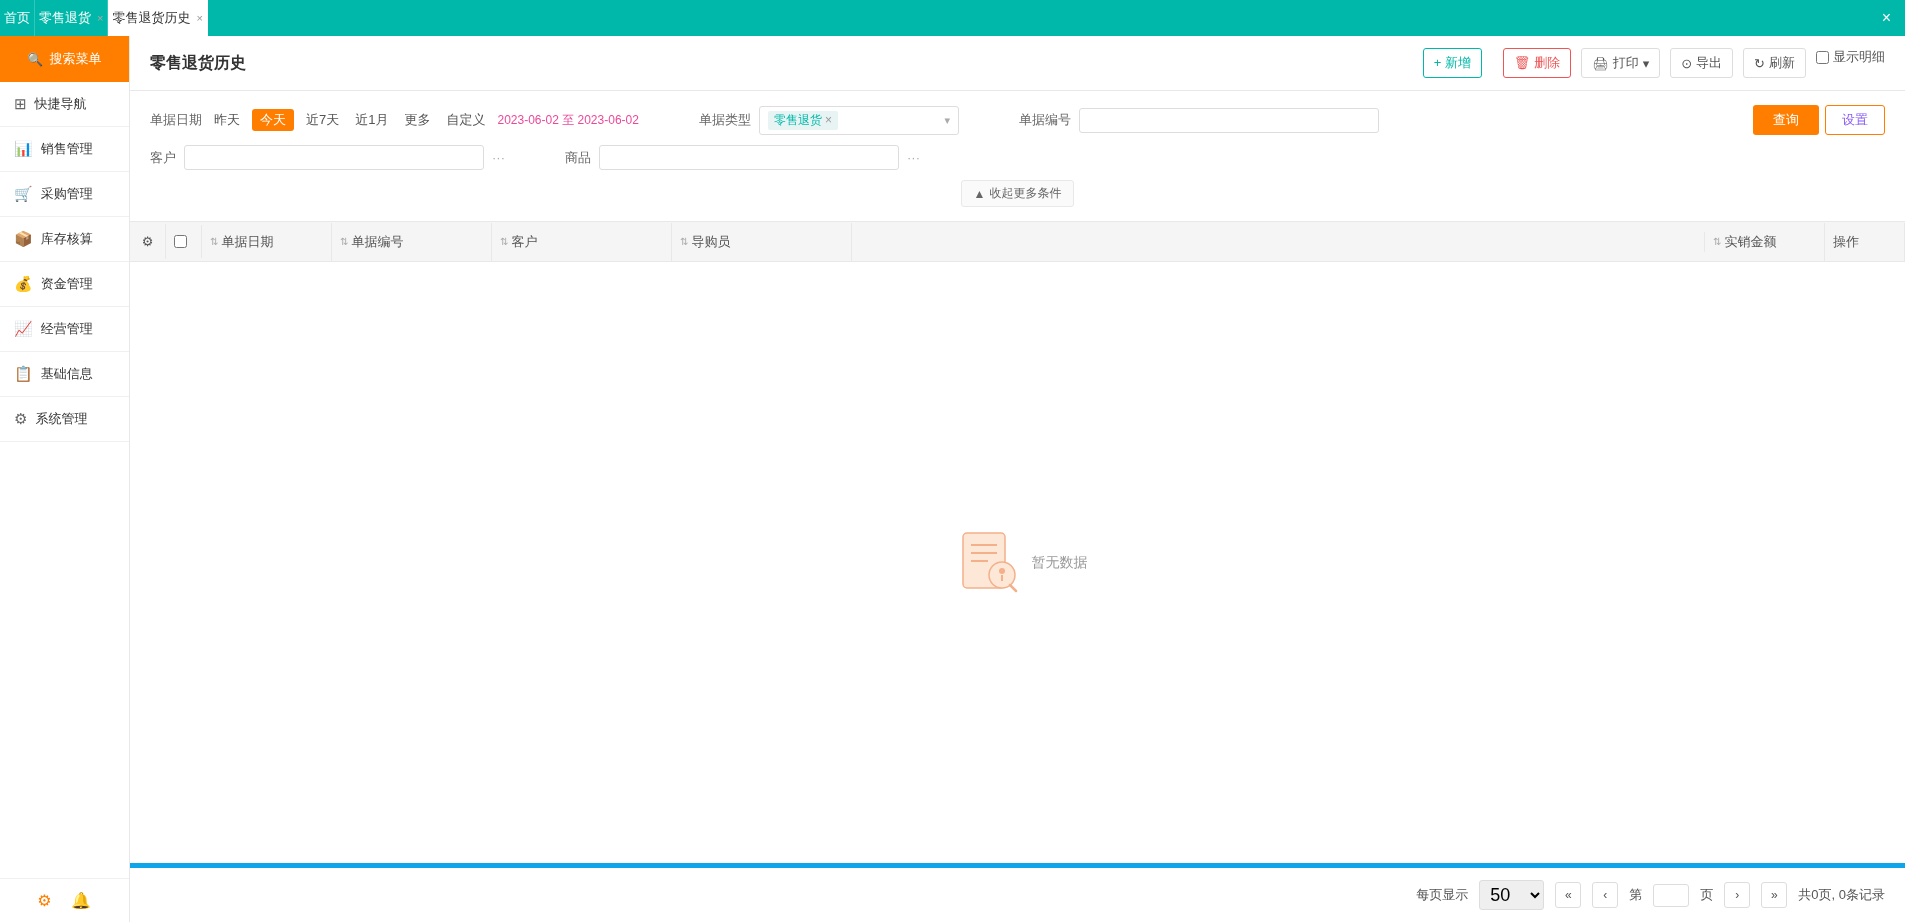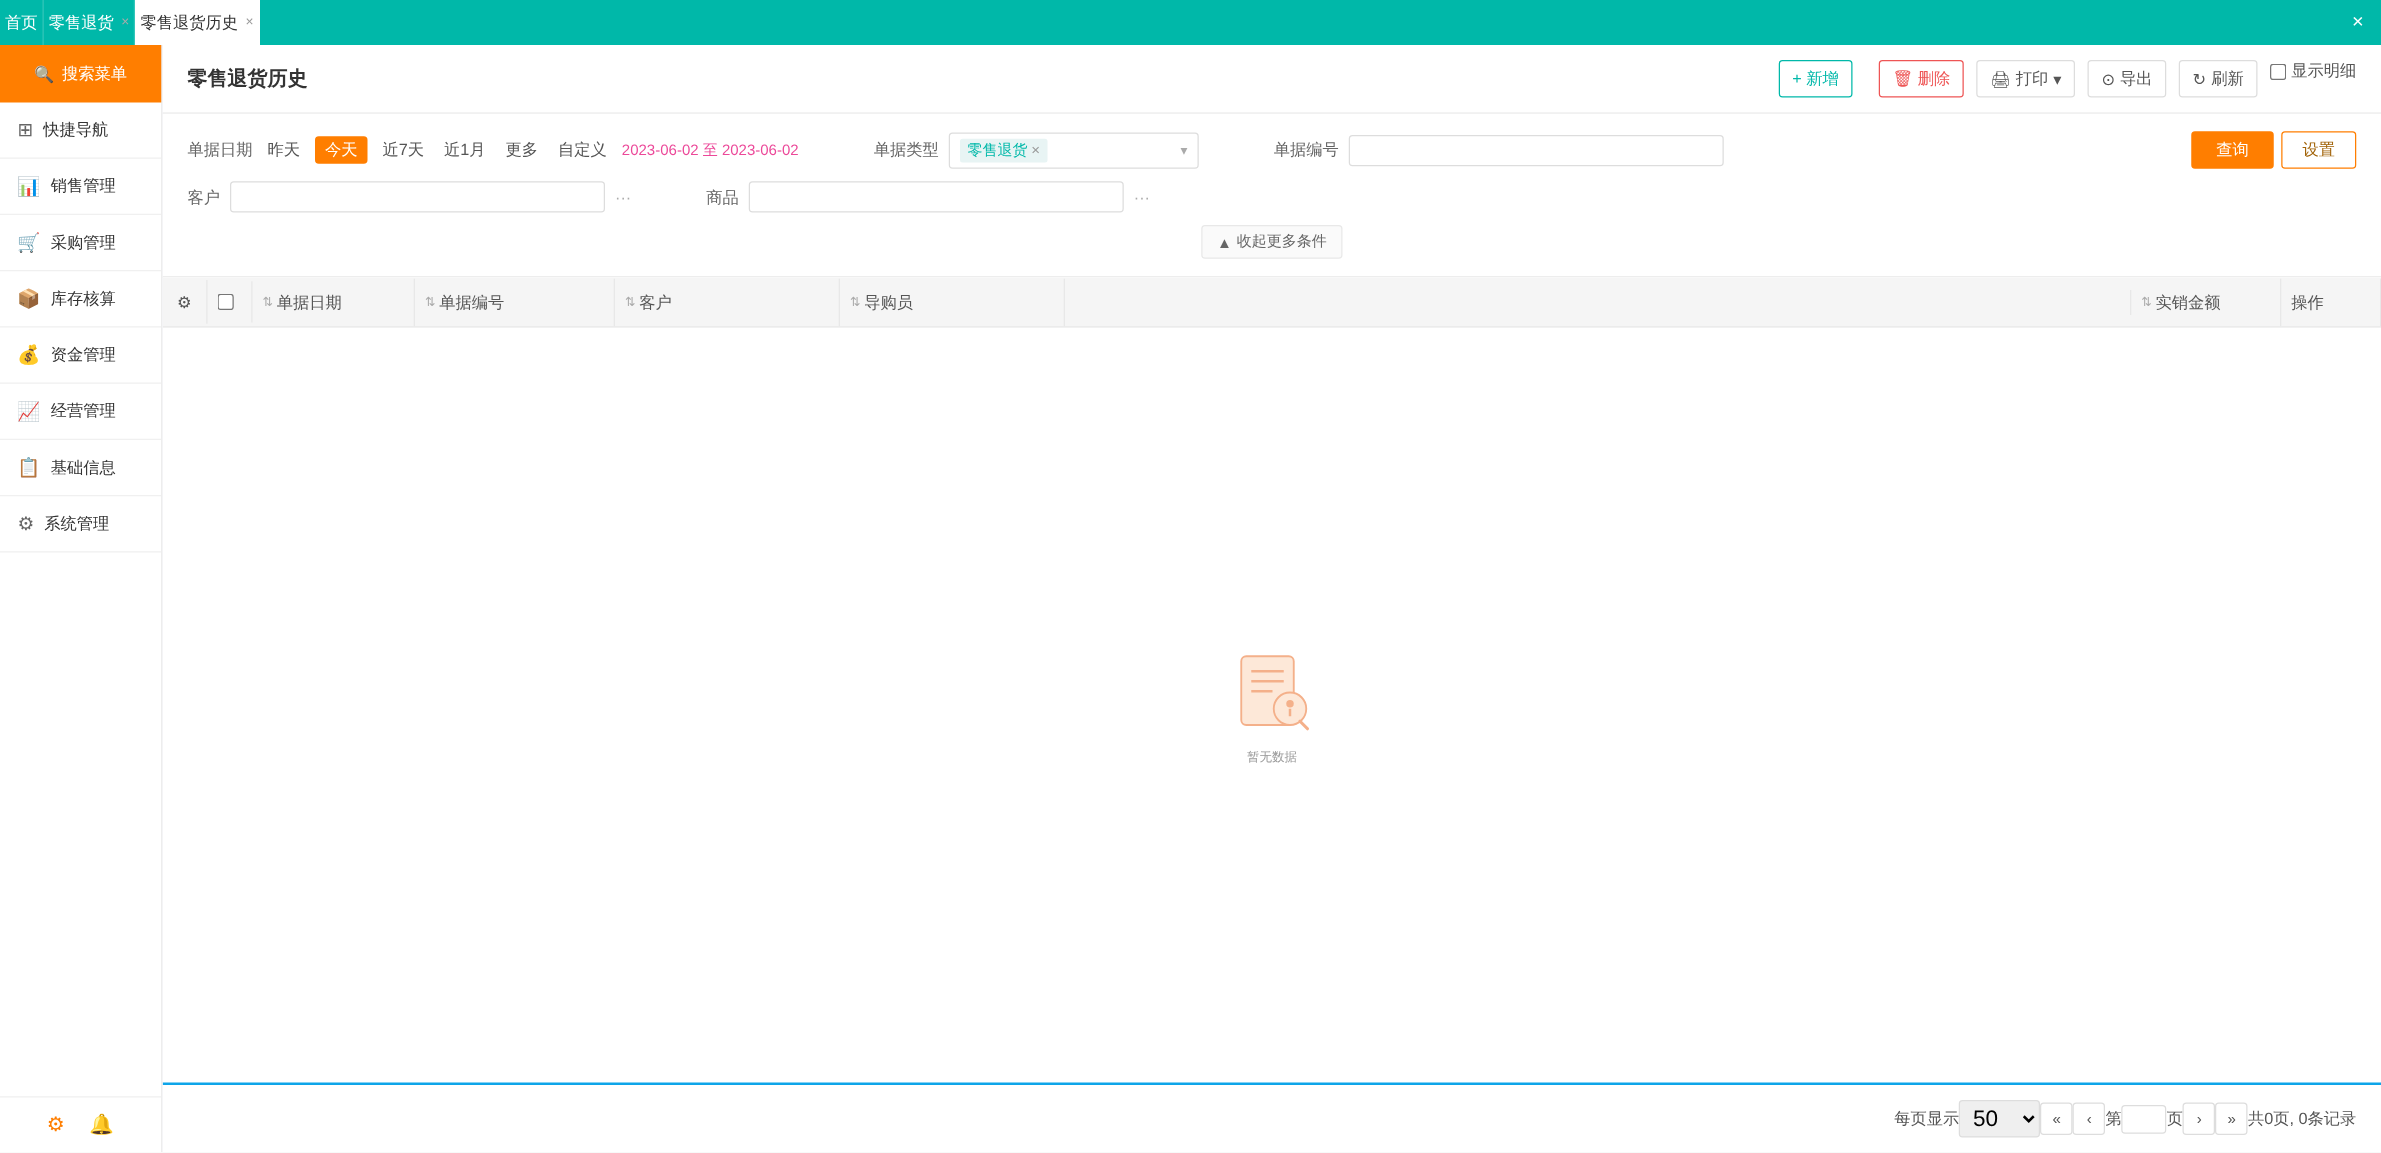--- a/index.html
+++ b/index.html
@@ -224,21 +224,21 @@
       background: #ff7e00;
       color: #fff;
       border: none;
       padding: 6px 20px;
       border-radius: 3px;
       cursor: pointer;
       font-size: 13px;
     }
     .settings-btn {
       background: #fff;
-      color: #a16207;
+      color: #8b5cf6;
       border: 1px solid #ff7e00;
       padding: 5px 16px;
       border-radius: 3px;
       cursor: pointer;
       font-size: 13px;
     }
 
     
     .table-container {
       flex: 1;
@@ -266,40 +266,40 @@
       align-items: center;
       gap: 3px;
       white-space: nowrap;
     }
     .th .sort-icon { color: #aaa; font-size: 10px; display: flex; flex-direction: column; }
     .th-gear { justify-content: center; }
 
     .empty-state {
       flex: 1;
       display: flex;
-      flex-direction: column;
+      flex-direction: row;
       align-items: center;
       justify-content: center;
       gap: 4px;
       color: #999;
-      font-size: 10px;
+      font-size: 14px;
     }
     .empty-icon {
       width: 80px;
       height: 80px;
     }
 
     
     .pagination {
       display: flex;
       align-items: center;
       justify-content: flex-end;
-      gap: 0;
+      gap: 11px;
       padding: 12px 20px;
-      border-top: 2px solid #0ea5e9;
+      border-top: 5px solid #0ea5e9;
       background: #fff;
       flex-shrink: 0;
       font-size: 13px;
       color: #555;
     }
     .pagination-select {
       border: 1px solid #ddd;
       border-radius: 3px;
       padding: 3px 6px;
       font-size: 18px;

